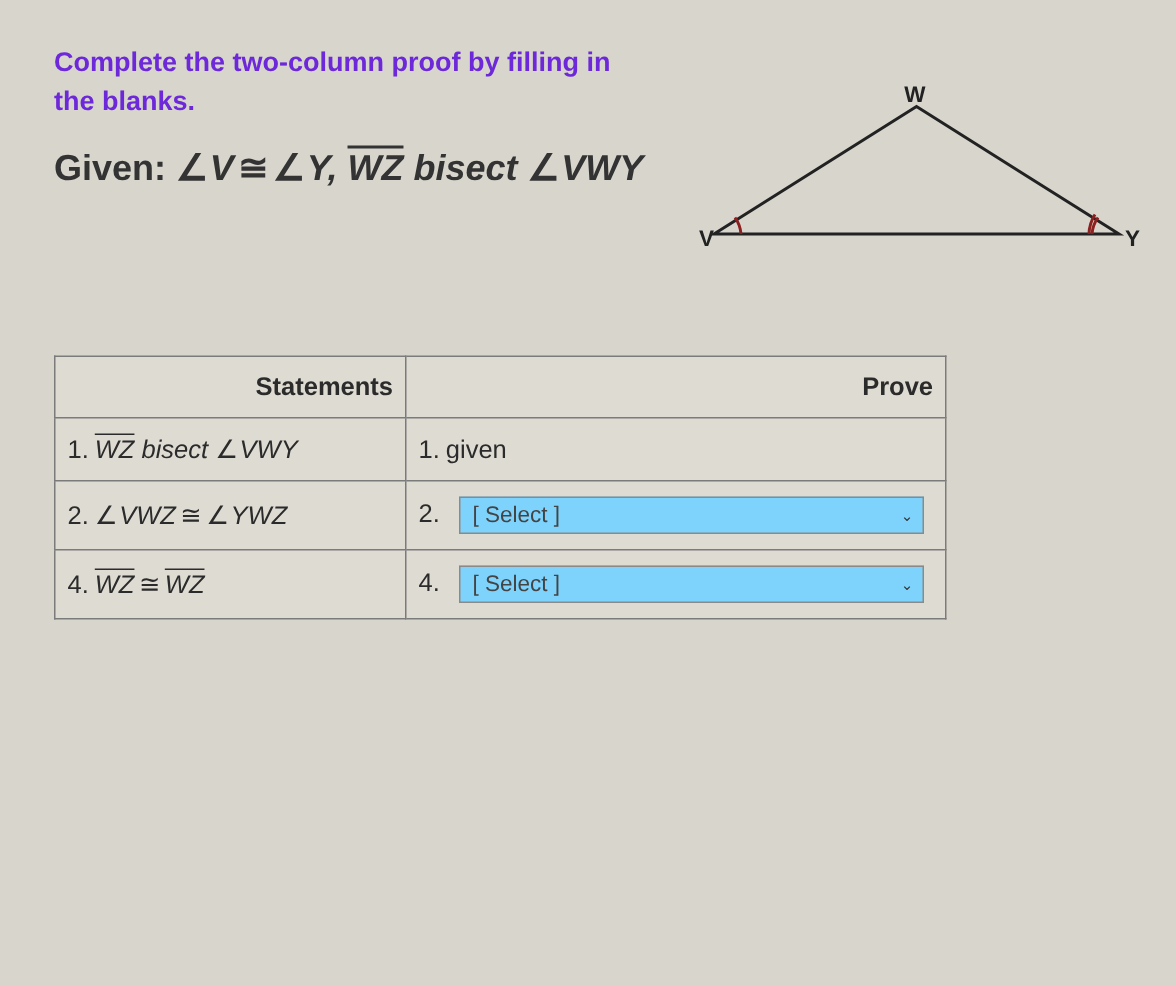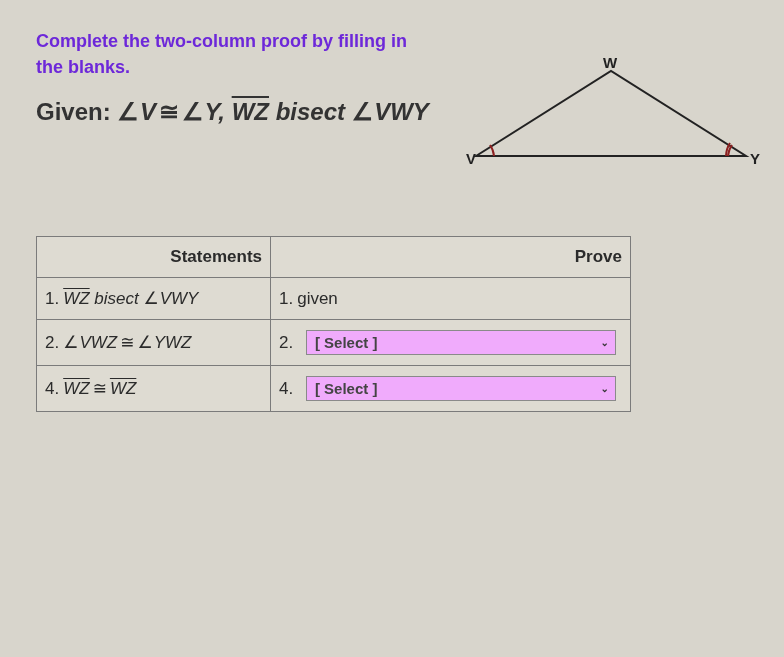--- a/index.html
+++ b/index.html
@@ -64,29 +64,28 @@
       padding: 10px 8px;
       background: #dedbd2;
     }
     .proof-table td:first-child { width: 234px; }
     .proof-table td:last-child { width: 360px; }
     .proof-table .math { font-style: italic; }
 
     .select-wrap {
       display: inline-flex;
       align-items: center;
-      background: #f0abfc;
+      background: #7dd3fc;
       border: 1px solid #8a8a8a;
       padding: 3px 6px 3px 8px;
       width: 310px;
       justify-content: space-between;
       font-size: 15px;
       color: #444;
       margin-left: 4px;
-      font-weight: bold;
     }
     .select-wrap .caret {
       font-size: 10px;
       color: #333;
     }
     .num { margin-right: 4px; }
   </style>
 </head>
 <body>
 

